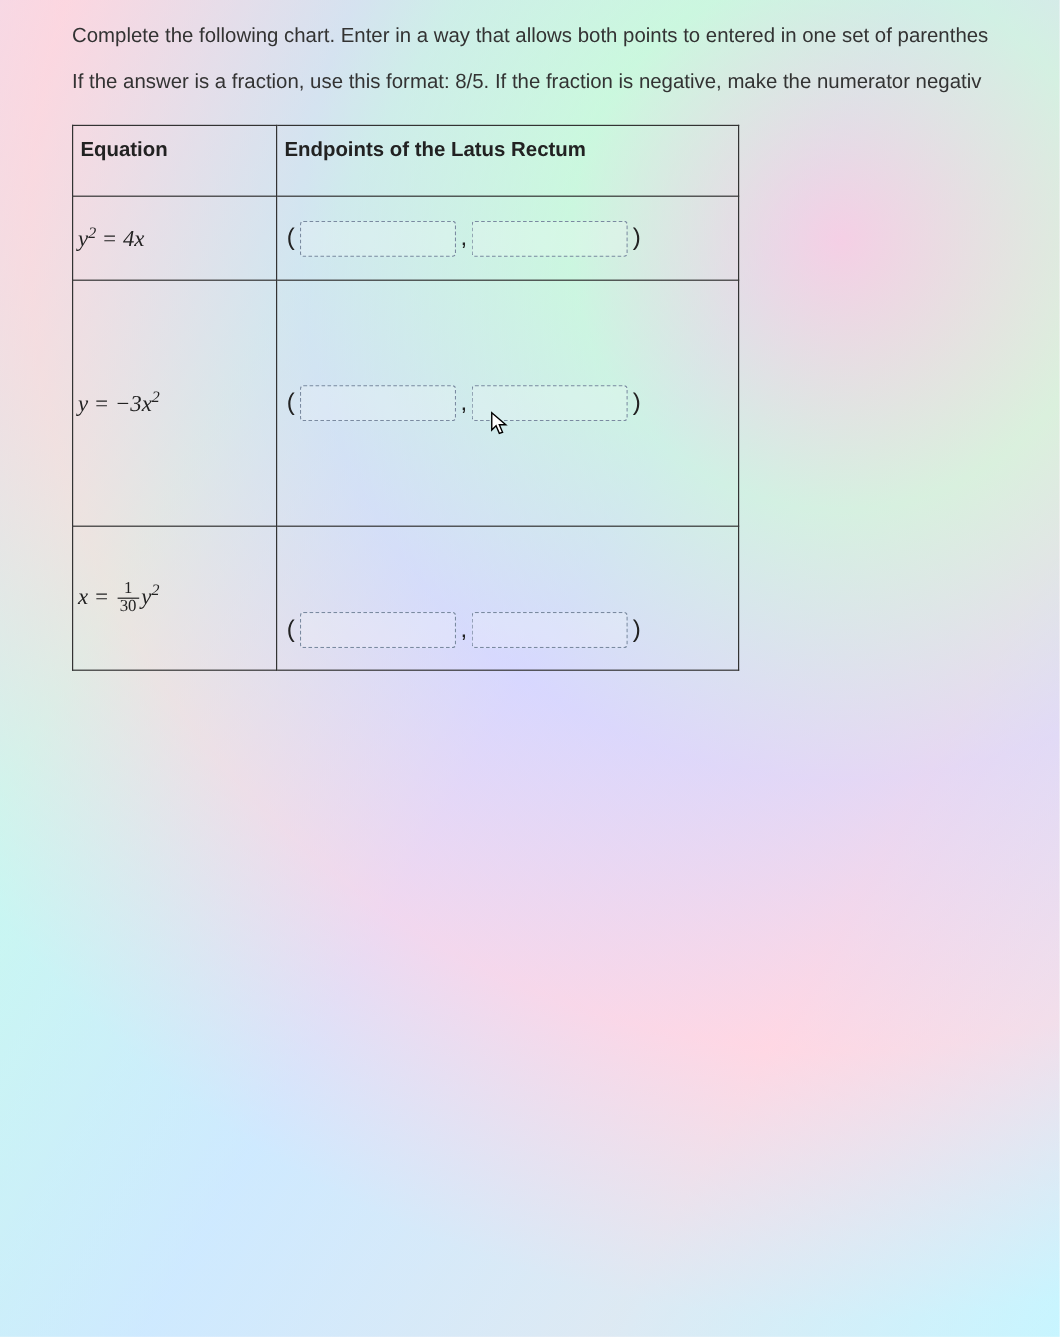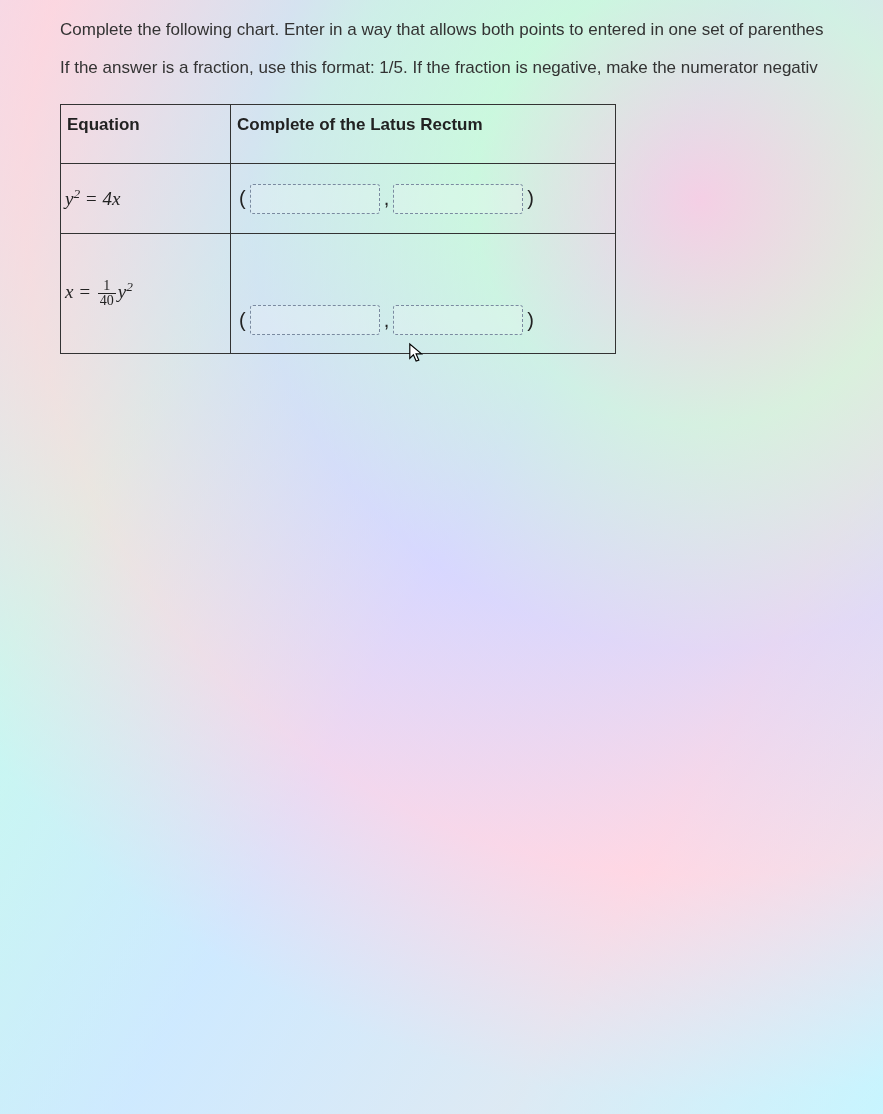--- a/index.html
+++ b/index.html
@@ -97,48 +97,60 @@
     width: 18px;
     height: 22px;
     pointer-events: none;
   }
 </style>
 </head>
 <body>
 
 <div class="content">
   <div class="instr">Complete the following chart. Enter in a way that allows both points to entered in one set of parenthes</div>
-  <div class="instr">If the answer is a fraction, use this format: 1/5. If the fraction is negative, make the numerator negativ</div>
+  <div class="instr">If the answer is a fraction, use this format: 8/5. If the fraction is negative, make the numerator negativ</div>
 
   <table class="chart">
     <tbody>
         <tr>
       <th class="col-eq">Equation</th>
-      <th class="col-end">Complete of the Latus Rectum</th>
+      <th class="col-end">Endpoints of the Latus Rectum</th>
     </tr>
 
     <tr class="h-small">
       <td class="eq-cell">y<span class="sup">2</span> = 4x</td>
       <td class="end-cell">
         <span class="paren">
           <span class="p">(</span>
           <span class="inputbox"></span>
           <span class="p">,</span>
           <span class="inputbox"></span>
           <span class="p">)</span>
         </span>
       </td>
     </tr>
 
 
 
+    <tr class="h-big">
+      <td class="eq-cell">y = −3x<span class="sup">2</span></td>
+      <td class="end-cell">
+        <span class="paren">
+          <span class="p">(</span>
+          <span class="inputbox"></span>
+          <span class="p">,</span>
+          <span class="inputbox"></span>
+          <span class="p">)</span>
+        </span>
+      </td>
+    </tr>
 
 
     <tr class="h-last">
-      <td class="eq-cell">x = <span class="frac"><span class="n">1</span><span class="d">40</span></span>y<span class="sup">2</span></td>
+      <td class="eq-cell">x = <span class="frac"><span class="n">1</span><span class="d">30</span></span>y<span class="sup">2</span></td>
       <td class="end-cell" style="vertical-align:bottom; padding-bottom:18px;">
         <span class="paren">
           <span class="p">(</span>
           <span class="inputbox"></span>
           <span class="p">,</span>
           <span class="inputbox"></span>
           <span class="p">)</span>
         </span>
       </td>
     </tr>

